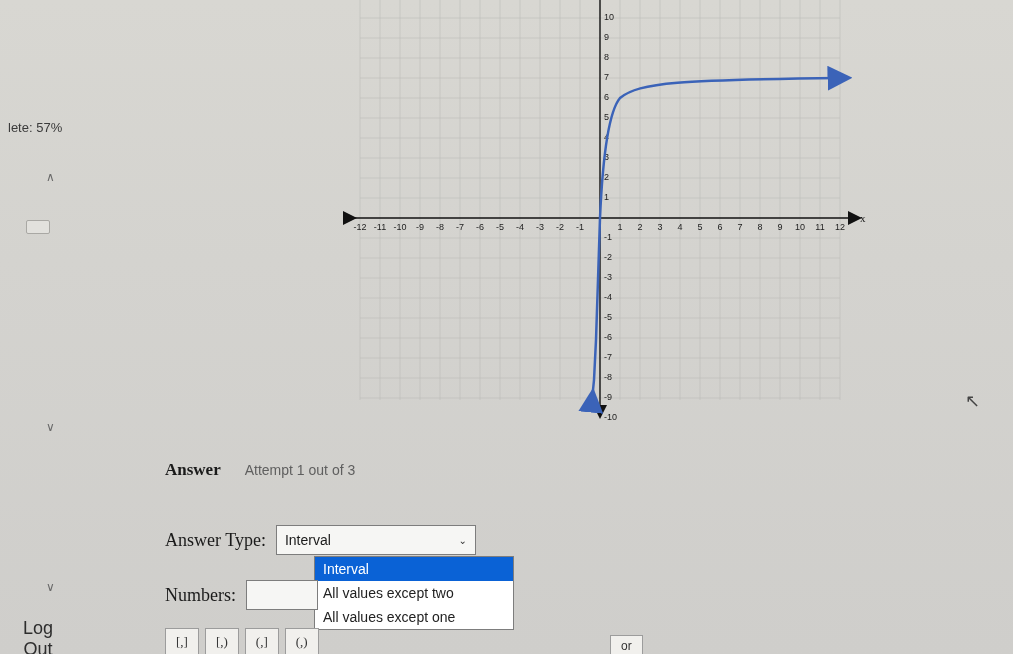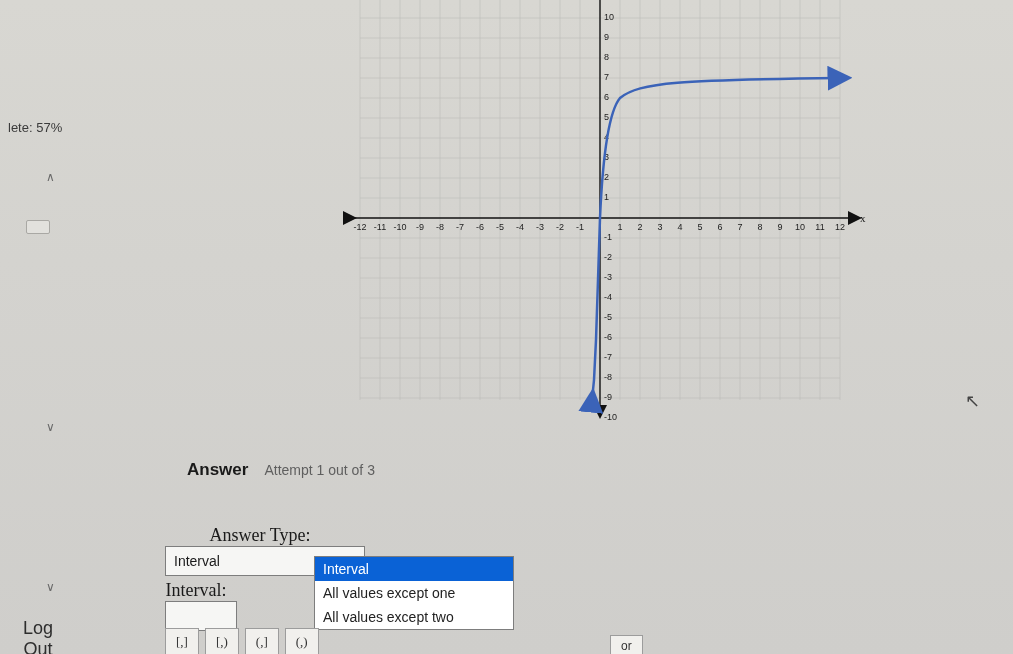--- a/index.html
+++ b/index.html
@@ -6,23 +6,23 @@
   .left-rail{position:absolute;left:0;top:0;width:60px;height:654px;margin-left:8px;}
   .pct{position:absolute;left:0;top:120px;font-size:13px;color:#3b3b3b;font-family:Arial,sans-serif;}
   .logout{position:absolute;left:0;top:618px;font-size:18px;color:#2d2d2d;font-family:Arial,sans-serif;text-align:center;}
   .slider-thumb{position:absolute;left:18px;width:22px;height:12px;background:#e2e1dd;border:1px solid #a9a8a4;border-radius:2px;}
   .main{position:absolute;left:60px;top:0;width:953px;height:654px;}
   .graph-wrap{position:absolute;left:260px;top:-20px;width:560px;height:440px;}
   .graph-wrap svg{width:560px;height:440px;}
   .cursor-arrow{position:absolute;left:905px;top:390px;font-size:18px;color:#444;}
   .answer-sec{position:absolute;left:105px;top:460px;width:720px;}
   .ans-line{font-size:17px;}
-  .ans-line b{font-weight:700;font-family:Liberation Sans, sans-serif;margin-left:22px;}
-  .attempt{font-size:14px;color:#5f5f5f;margin-left:16px;font-family:Arial,sans-serif;}
-  .row{position:absolute;display:flex;align-items:center;flex-direction:column;}
+  .ans-line b{font-weight:700;font-family:Liberation Serif, serif;}
+  .attempt{font-size:14px;color:#5f5f5f;margin-left:24px;font-family:Arial,sans-serif;}
+  .row{position:absolute;display:flex;align-items:center;}
   .row-type{left:105px;top:525px;}
   .row-interval{left:105px;top:580px;}
   .lbl{font-size:18px;font-family:Georgia,serif;color:#1a1a1a;margin-right:10px;}
   .select-box{position:relative;width:200px;height:30px;border:1px solid #7d7d7d;background:#f6f6f4;font:14px Arial,sans-serif;display:flex;align-items:center;padding:0 8px;box-sizing:border-box;justify-content:space-between;}
   .caret{font-size:10px;color:#333;}
   .dropdown{position:absolute;left:254px;top:556px;width:200px;border:1px solid #7d7d7d;background:#fff;font:14px Arial,sans-serif;box-sizing:border-box;}
   .dropdown .opt{padding:4px 8px;color:#222;}
   .dropdown .opt.sel{background:#0a62d6;color:#fff;}
   .ival-input{width:70px;height:28px;border:1px solid #7d7d7d;background:#f6f6f4;}
   .btn-row{position:absolute;left:105px;top:628px;display:flex;gap:6px;font:13px Arial,sans-serif;}
@@ -170,26 +170,26 @@
   <div class="row row-type">
     <span class="lbl">Answer Type:</span>
     <div class="select-box">
       <span>Interval</span>
       <span class="caret">⌄</span>
     </div>
   </div>
 
   <div class="dropdown">
     <div class="opt sel">Interval</div>
+    <div class="opt">All values except two</div>
     <div class="opt">All values except one</div>
-    <div class="opt">All values except two</div>
   </div>
 
   <div class="row row-interval">
-    <span class="lbl">Interval:</span>
+    <span class="lbl">Numbers:</span>
     <div class="ival-input"></div>
   </div>
 
   <div class="btn-row">
     <div class="btn">[,]</div>
     <div class="btn">[,)</div>
     <div class="btn">(,]</div>
     <div class="btn">(,)</div>
   </div>
 

